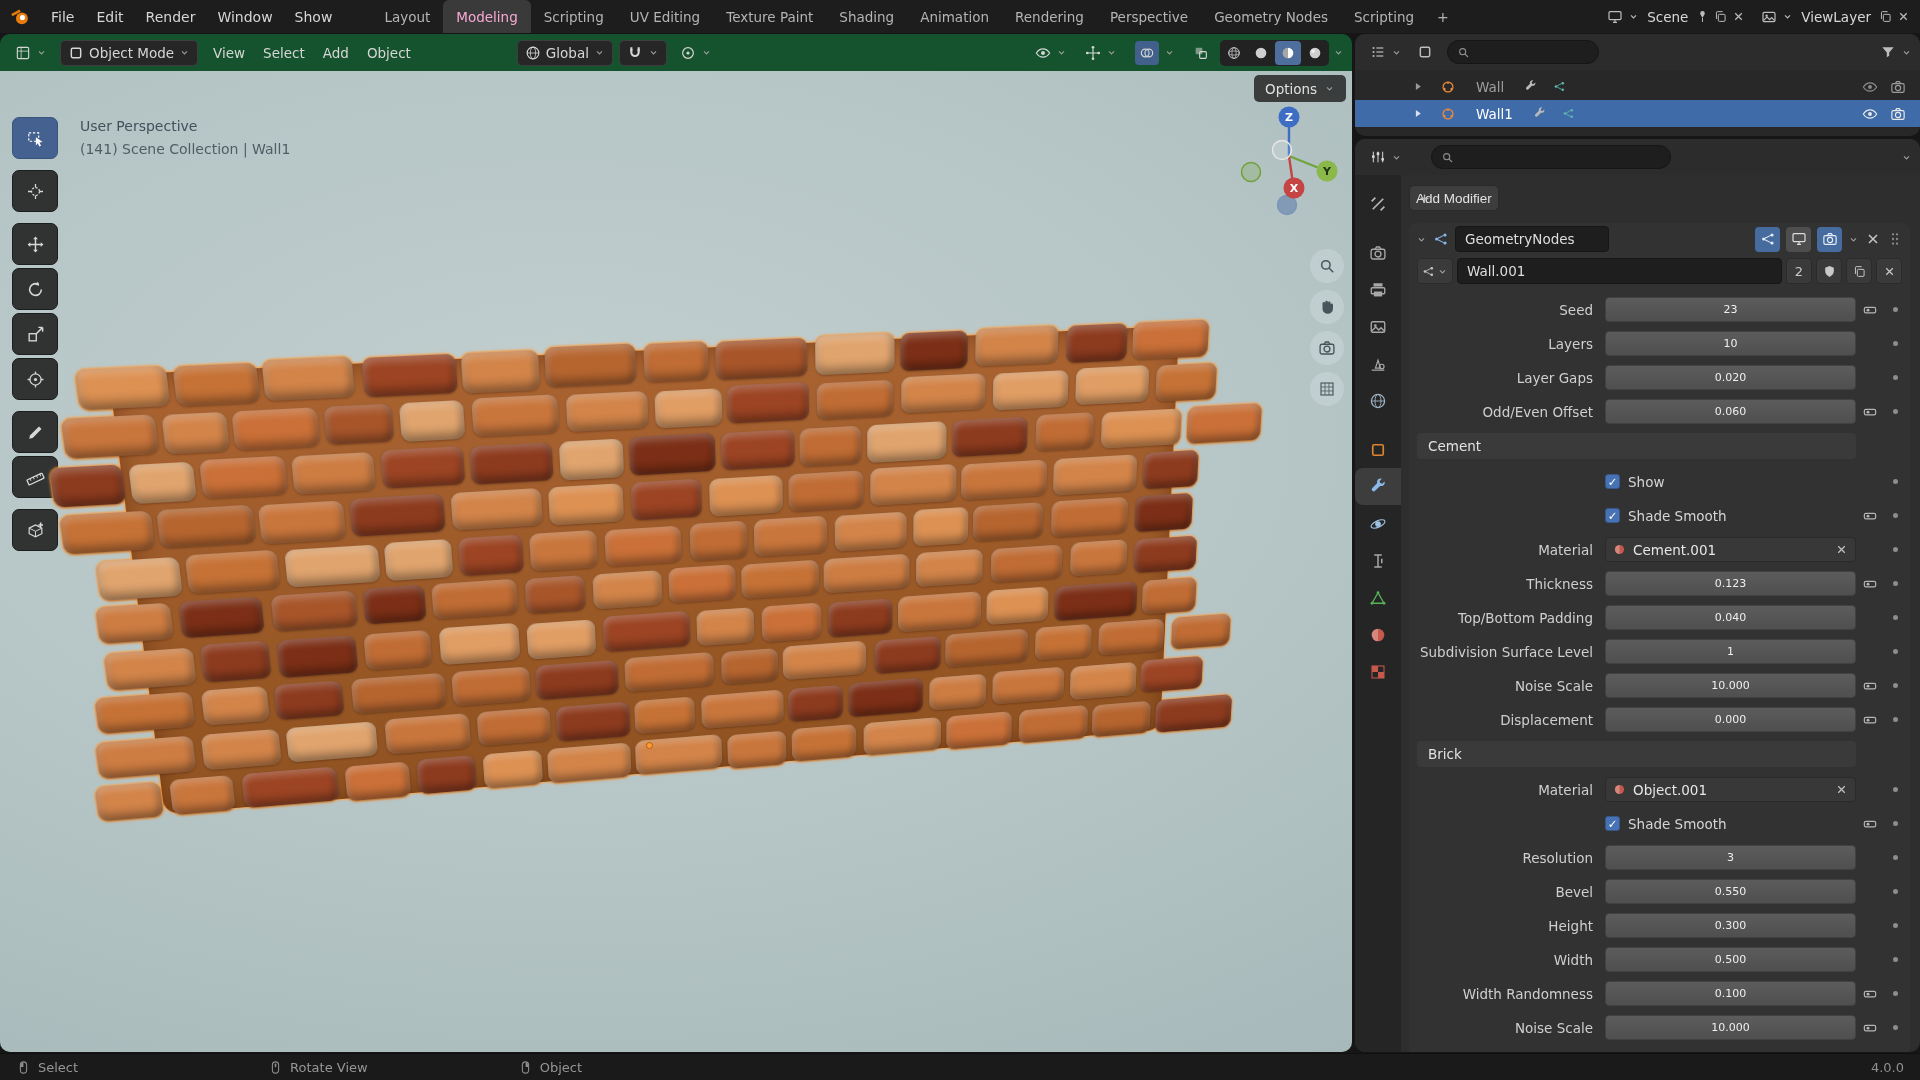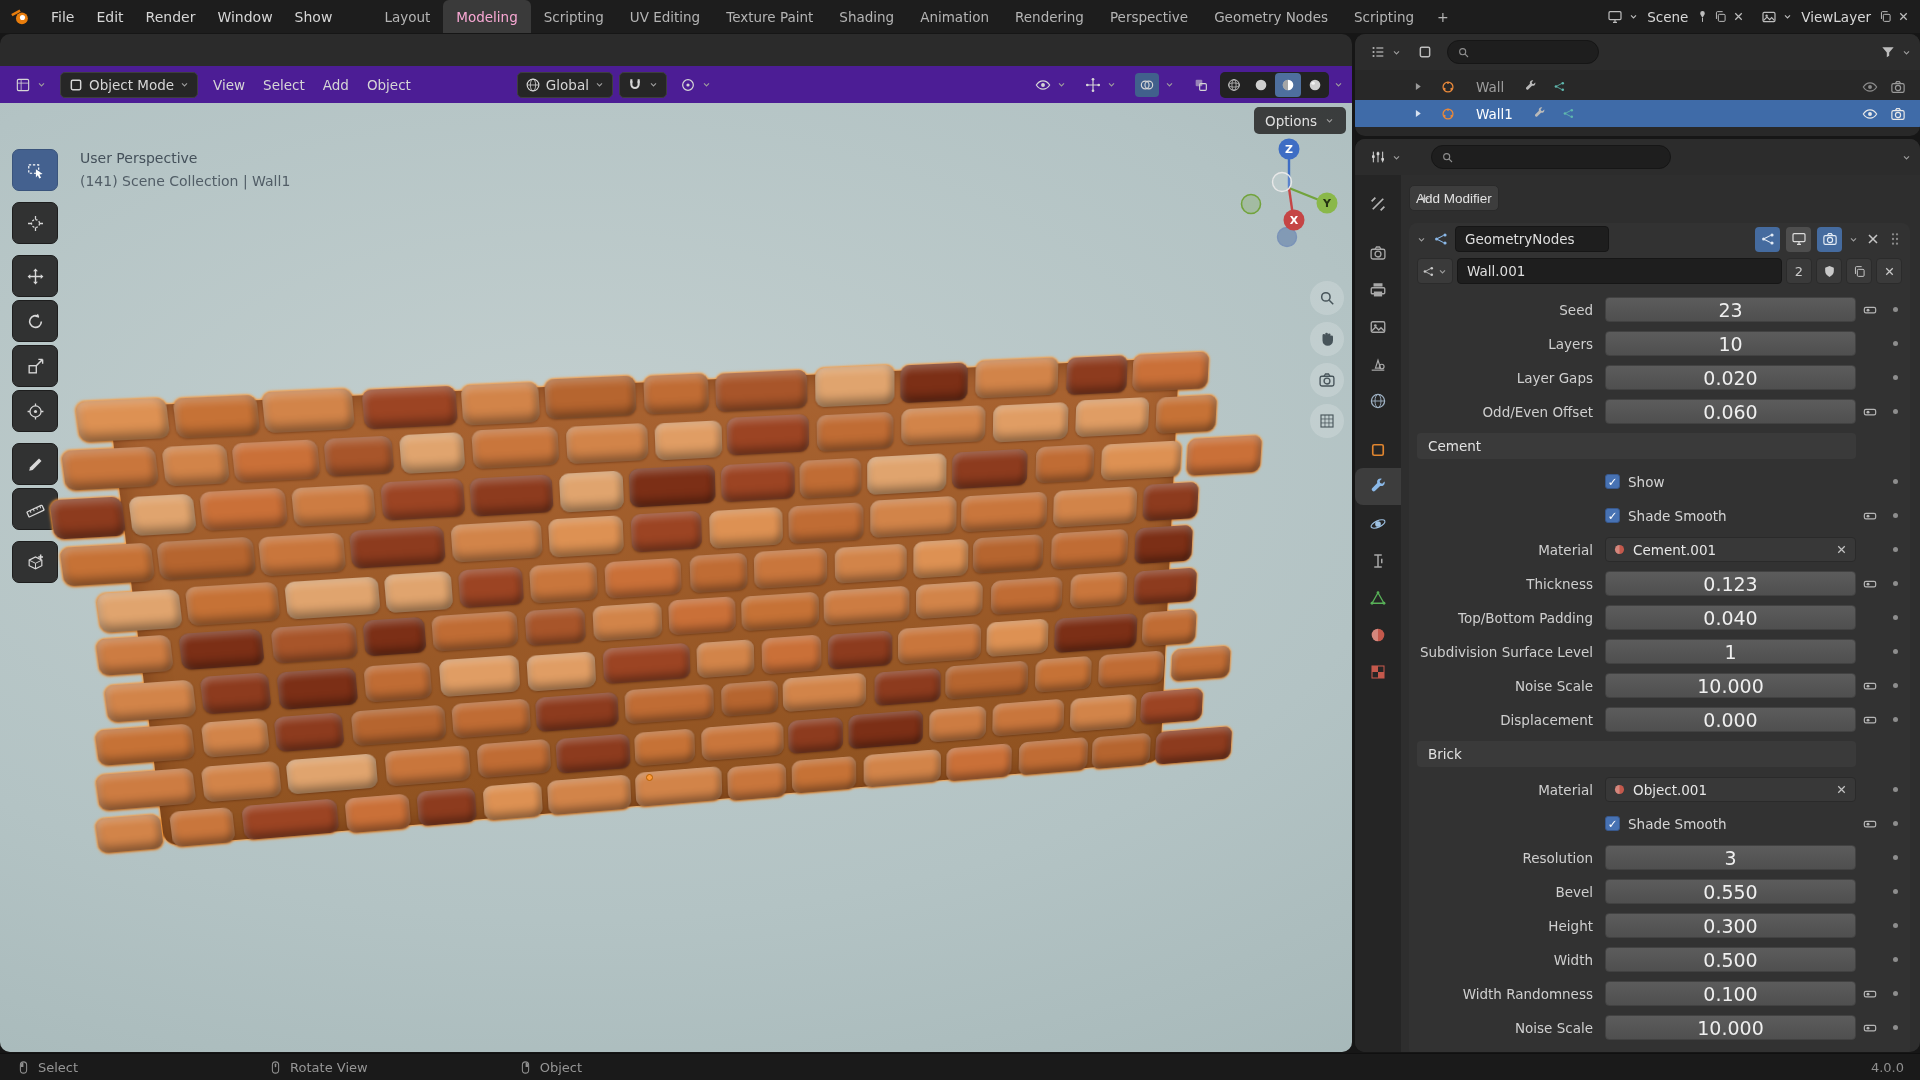--- a/index.html
+++ b/index.html
@@ -24,21 +24,21 @@
   .tb-chip .lbl{font-size:13.5px;color:#d8d8d8;padding:0 3px;}
   .tb-chip .ic{color:#bdbdbd;}
 
   
   #main{position:absolute;top:34px;bottom:28px;left:0;right:0;display:flex;gap:3px;}
   .editor{background:#2b2b2b;border-radius:10px;overflow:hidden;}
   #viewport{width:1352px;flex:none;display:flex;flex-direction:column;}
   #right{flex:1;display:flex;flex-direction:column;gap:3px;}
 
   
-  #vp-header{height:37px;background:#4c1d95;display:flex;align-items:center;padding:0 8px;gap:6px;flex:none;margin-top:32px;}
+  #vp-header{height:37px;background:#14532d;display:flex;align-items:center;padding:0 8px;gap:6px;flex:none;}
   .chip{display:flex;align-items:center;gap:5px;height:26px;padding:0 7px;border-radius:5px;color:#d6d6d6;font-size:13.5px;}
   .chip.box{background:#262626;border:1px solid #3e3e3e;}
   .hmenu{padding:0 9px;height:26px;display:flex;align-items:center;color:#d6d6d6;font-size:13.5px;border-radius:4px;}
   .lit{background:#41608c;border-radius:4px;}
   .shade-group{display:flex;align-items:center;background:#222;border-radius:5px;padding:1px;gap:1px;}
   .shade-btn{width:26px;height:24px;display:flex;align-items:center;justify-content:center;color:#cfcfcf;border-radius:4px;}
   .shade-btn.on{background:#4e6f9e;color:#fff;}
 
   
   #canvas{position:relative;flex:1;overflow:hidden;
@@ -103,21 +103,21 @@
   #mod-nodegroup{height:28px;display:flex;align-items:center;gap:4px;margin:2px 8px 12px 8px;}
   .mchip{height:26px;min-width:26px;background:#3a3a3a;border:1px solid #2b2b2b;border-radius:4px;
     display:flex;align-items:center;justify-content:center;color:#c9c9c9;padding:0 4px;gap:2px;font-size:13px;}
   #ng-field{flex:1;}
   #modifier-rows{padding:0 4px 2px 8px;}
   .prop-row{display:flex;align-items:center;height:25px;margin-bottom:9px;}
   .prop-label{width:188px;text-align:right;padding-right:12px;color:#cfcfcf;font-size:13.5px;flex:none;
     white-space:nowrap;overflow:hidden;}
   .prop-value{flex:1;display:flex;align-items:center;min-width:0;}
   .slider{flex:1;height:25px;background:linear-gradient(#5c5c5c,#4f4f4f);border:1px solid #424242;border-radius:4px;
-    display:flex;align-items:center;justify-content:center;font-size:19px;color:#efefef;}
+    display:flex;align-items:center;justify-content:center;font-size:11px;color:#efefef;}
   .mat-field{flex:1;height:25px;background:#383838;border:1px solid #2a2a2a;border-radius:4px;
     display:flex;align-items:center;gap:7px;padding:0 7px;font-size:13.5px;color:#e6e6e6;}
   .mat-field .mname{flex:1;text-align:left;}
   .mat-field .mx{color:#c2c2c2;display:flex;}
   .checkbox{width:15px;height:15px;background:#4772b3;border:1px solid #38588c;border-radius:3px;
     color:#fff;font-size:11.5px;line-height:14px;text-align:center;flex:none;}
   .checkbox.checked::after{content:"✓";}
   .check-label{margin-left:8px;color:#d5d5d5;font-size:13.5px;}
   .prop-extra{width:28px;display:flex;justify-content:center;flex:none;color:#b5b5b5;}
   .prop-dot-wrap{width:22px;display:flex;justify-content:center;flex:none;}

